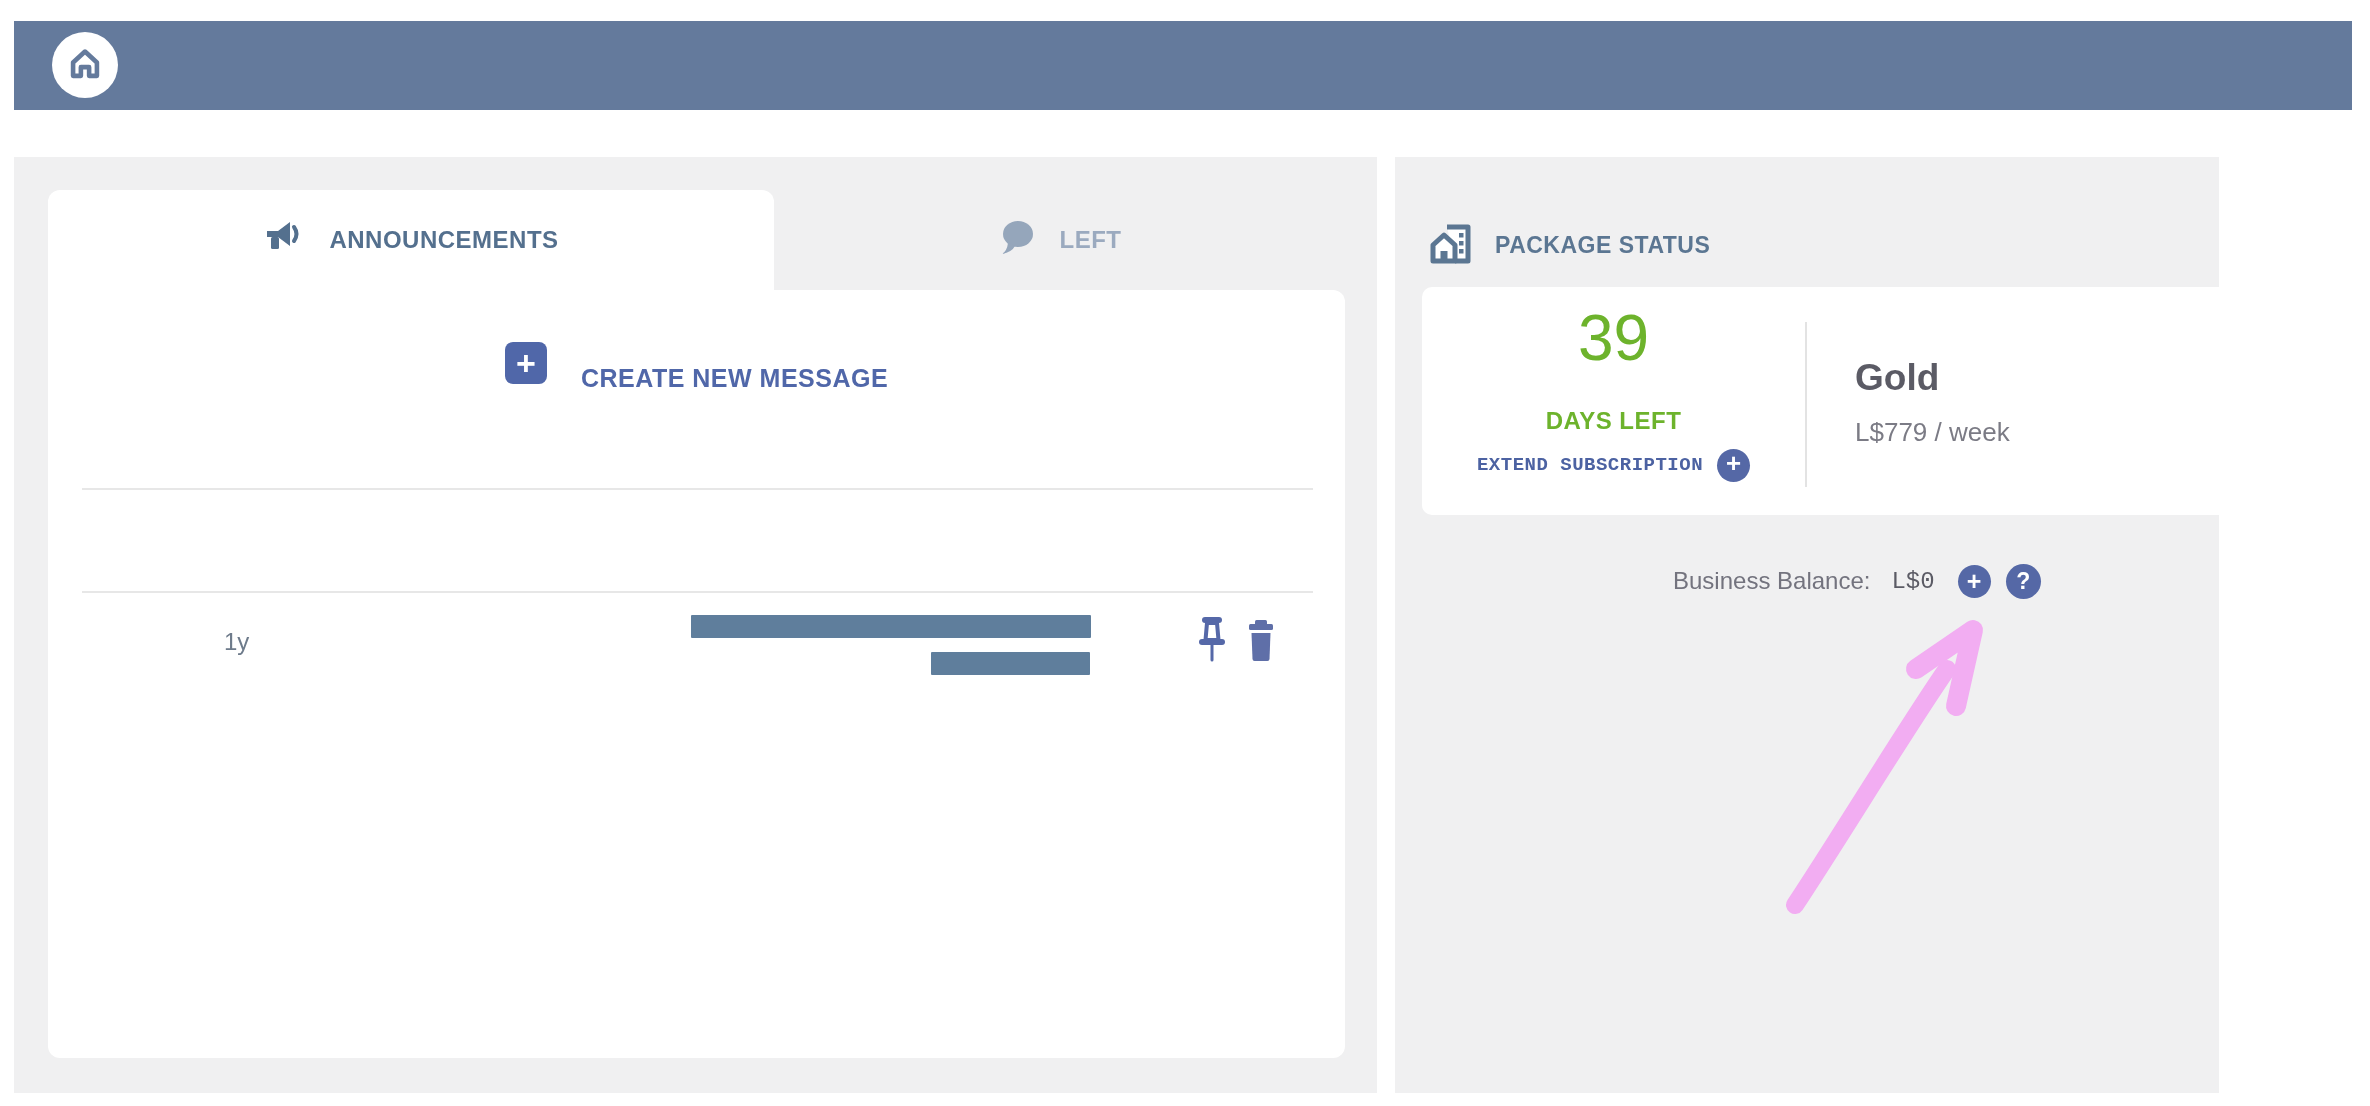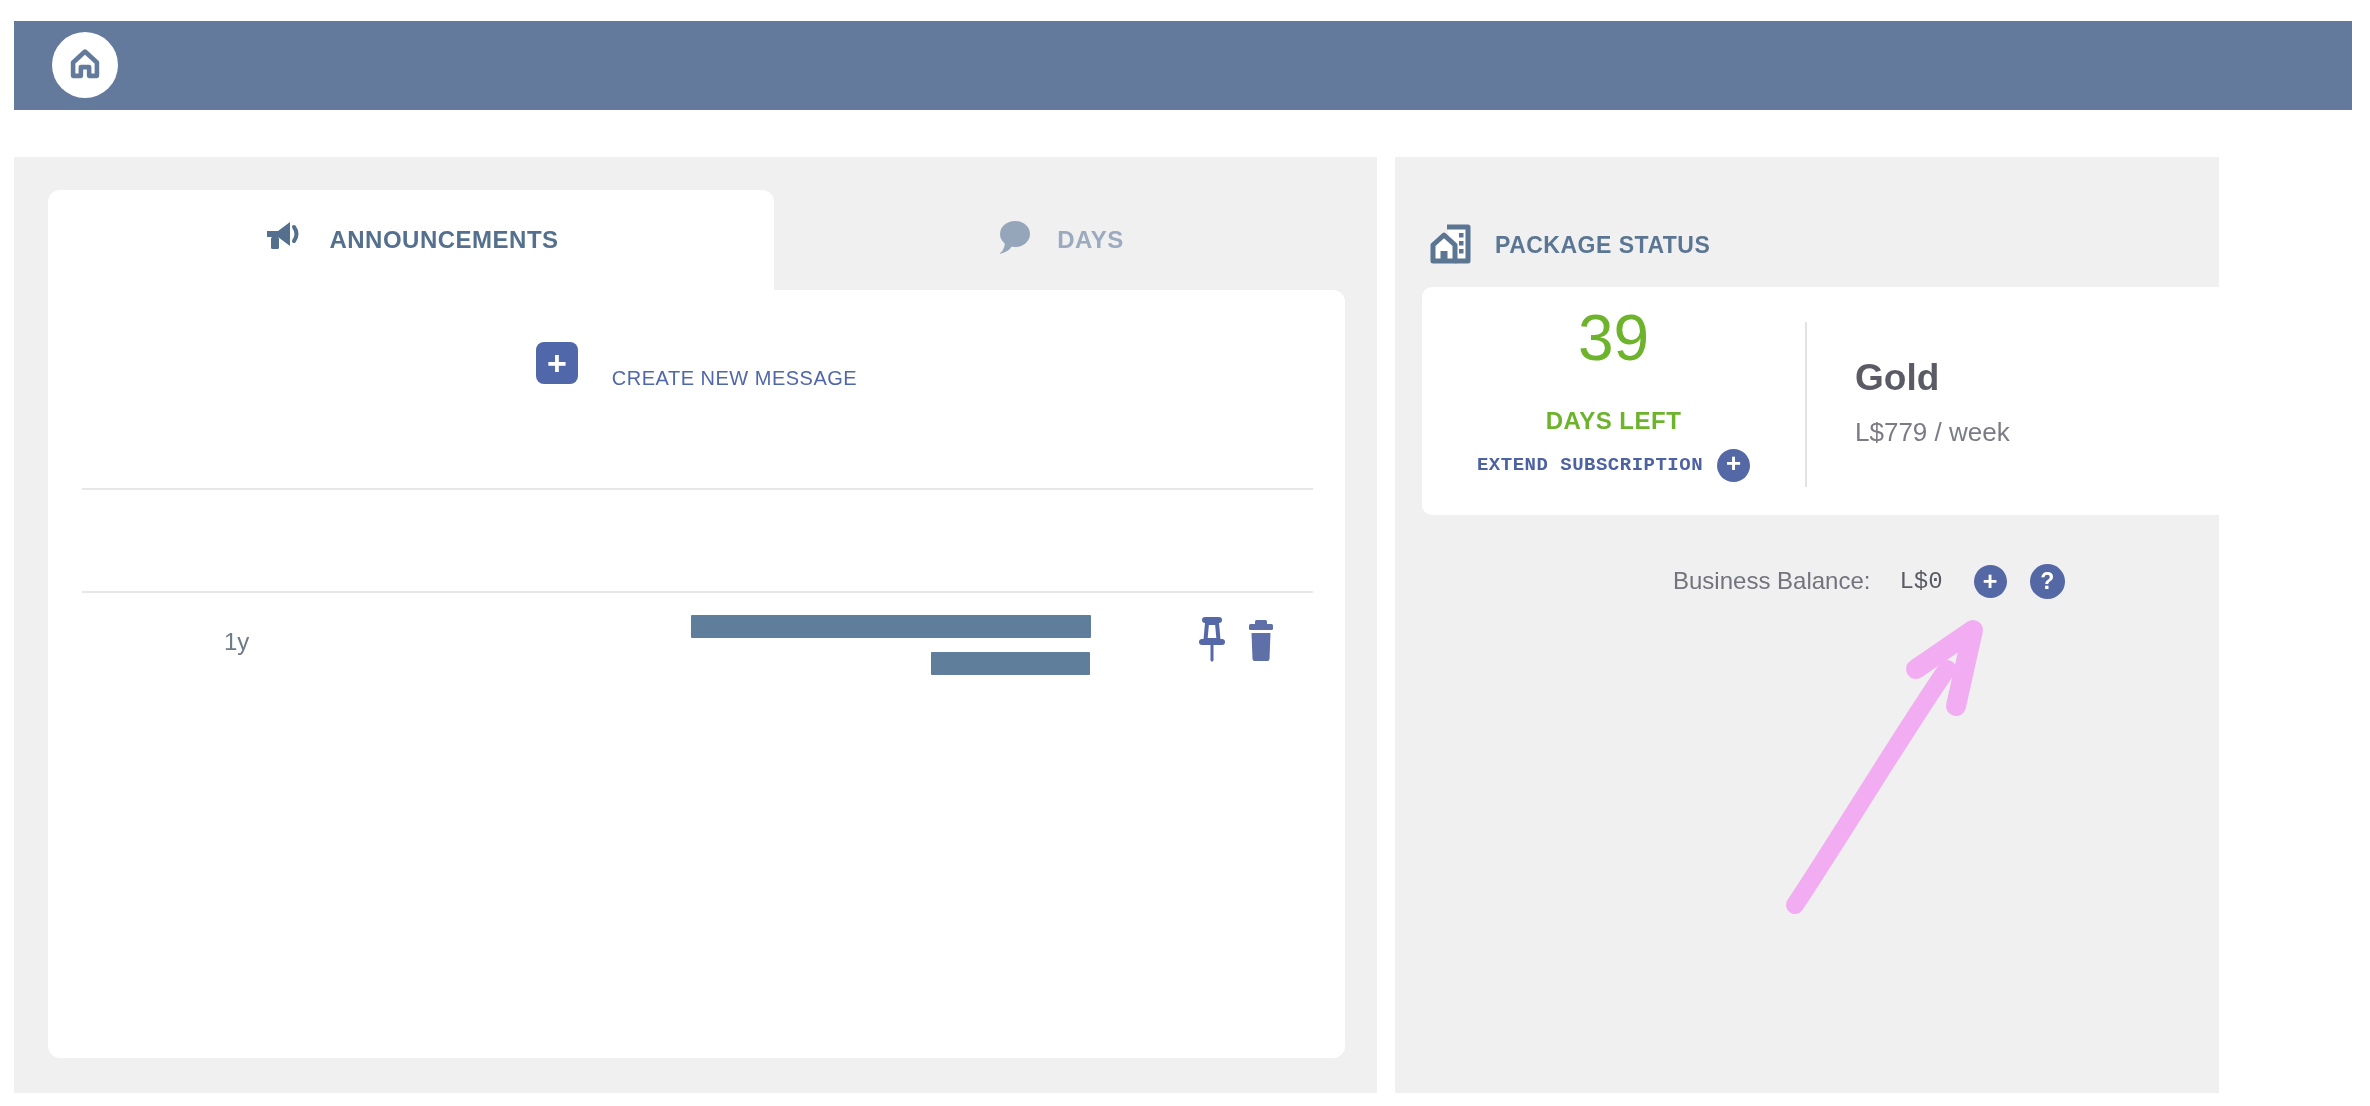--- a/index.html
+++ b/index.html
@@ -27,21 +27,21 @@
   .tab-label-active { color:#54708e; font-size:24px; font-weight:bold; letter-spacing:0.5px; }
   .tab-label-idle   { color:#9baabf; font-size:24px; font-weight:bold; letter-spacing:0.5px; }
 
   
   .msg-card { position:absolute; left:34px; top:133px; width:1297px; height:768px;
               background:#ffffff; border-radius:0 12px 12px 12px; }
   .create-row { position:absolute; left:0; top:0; width:100%; height:146px;
                 display:flex; align-items:center; justify-content:center; gap:34px; cursor:pointer; }
   .plus-btn { width:42px; height:42px; background:#5067a9; border-radius:8px; color:#ffffff;
               display:flex; align-items:center; justify-content:center; font-size:34px; font-weight:bold; line-height:1; }
-  .create-label { color:#5067a9; font-size:20px; font-weight:normal; letter-spacing:0.5px;margin-top:30px; }
+  .create-label { color:#5067a9; font-size:25px; font-weight:bold; letter-spacing:0.5px;margin-top:30px; }
 
   .thead { position:absolute; left:0; top:146px; width:100%; height:52px; font-size:23px; font-weight:bold; color:#343e57; }
   .th-sent    { position:absolute; left:102px; top:8px; }
   .th-subject { position:absolute; left:930px; width:112px; top:8px; text-align:right; }
   .th-actions { position:absolute; left:1149px; width:88px; top:8px; text-align:center; }
 
   .sep { position:absolute; left:34px; right:32px; height:2px; background:#e7e7e7; }
 
   .msg-row { position:absolute; left:0; width:100%; height:103px; }
   .age { position:absolute; font-size:24px; color:#6e7b8b; }
@@ -58,21 +58,21 @@
   .extend-row { position:absolute; left:0; width:100%; top:160px; height:36px;
                 display:flex; align-items:center; justify-content:center; gap:14px; cursor:pointer;font-family:Liberation Mono, monospace; }
   .extend-label { color:#4c62a2; font-size:19px; font-weight:bold; letter-spacing:0.5px; }
   .circle-btn { background:#5568a6; color:#ffffff; border-radius:50%;
                 display:flex; align-items:center; justify-content:center; }
   .extend-plus { width:33px; height:33px; font-size:26px; font-weight:bold; }
   .v-divider { position:absolute; left:383px; top:35px; width:2px; height:165px; background:#e3e3e3; }
   .plan-name  { position:absolute; left:433px; top:70px; color:#5b5b65; font-size:37px; font-weight:600; }
   .plan-price { position:absolute; left:433px; top:130px; color:#7b7b85; font-size:26px; }
 
-  .balance-row { position:absolute; left:278px; top:404px; height:40px; display:flex; align-items:center; gap:23px; }
+  .balance-row { position:absolute; left:278px; top:404px; height:40px; display:flex; align-items:center; gap:15px; }
   .balance-label { color:#73737e; font-size:24px; }
   .balance-value { color:#5b5b65; font-size:24px; font-weight:500; margin-left:6px;font-family:Liberation Mono, monospace; }
   .bal-plus { width:33px; height:33px; font-size:25px; font-weight:bold; margin-left:8px; }
   .bal-help { width:35px; height:35px; font-size:23px; font-weight:bold; }
 
   .arrow-svg { position:absolute; left:0; top:0; width:957px; height:936px; pointer-events:none; }
 </style>
 </head>
 <body>
 
@@ -101,21 +101,21 @@
       <span class="tab-label-active">ANNOUNCEMENTS</span>
     </div>
 
     <div class="tab tab-chat">
       <span>
         <svg width="42" height="38" viewBox="0 0 42 38">
           <ellipse cx="20" cy="15" rx="15" ry="13" fill="#95a6bb"></ellipse>
           <path d="M10 24 Q9 32 4 35 Q14 33 17 27 Z" fill="#95a6bb"></path>
         </svg>
       </span>
-      <span class="tab-label-idle">DAYS</span>
+      <span class="tab-label-idle">LEFT</span>
     </div>
 
     <div class="msg-card">
 
       <div class="create-row">
         <span class="plus-btn">+</span>
         <span class="create-label">CREATE NEW MESSAGE</span>
       </div>
 
 

